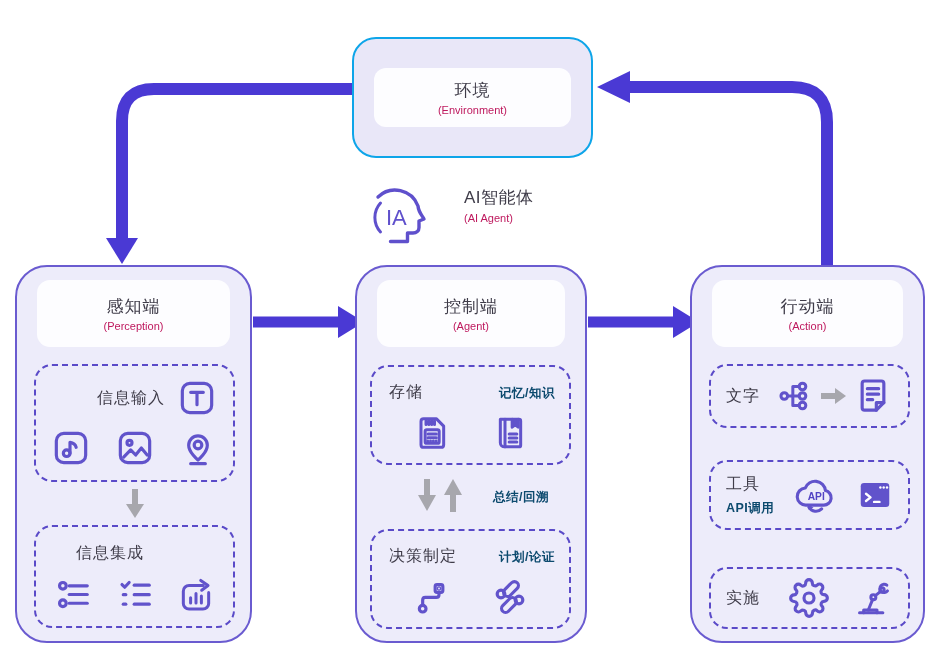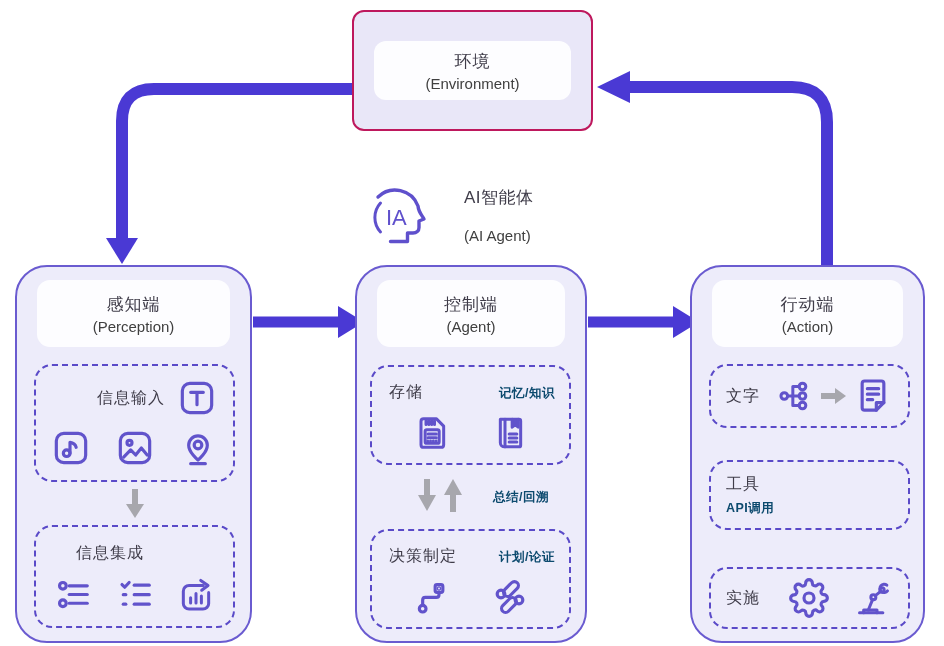--- a/index.html
+++ b/index.html
@@ -5,31 +5,31 @@
   html,body{margin:0;padding:0;background:#fff;}
   .canvas{position:relative;width:944px;height:646px;background:#ffffff;
     font-family:"Liberation Sans",sans-serif;overflow:hidden;}
   .abs{position:absolute;}
   svg{display:block;}
 
   
   .connectors{position:absolute;left:0;top:0;pointer-events:none;}
 
   
-  .env-box{left:352px;top:10px;width:241px;height:121px;background:#e9e7f8;
-    border:2px solid #be185d;border-radius:12px;box-sizing:border-box;}
+  .env-box{left:352px;top:37px;width:241px;height:121px;background:#e9e7f8;
+    border:2px solid #0ea5e9;border-radius:24px;box-sizing:border-box;}
   .env-inner{position:absolute;left:20px;right:20px;top:29px;bottom:29px;background:#fdfdff;
     border-radius:12px;display:flex;flex-direction:column;align-items:center;justify-content:center;gap:2px;}
 
   .cn-title{font-size:17px;color:#3f3c49;letter-spacing:1px;}
-  .en-title{font-size:15px;color:#404040;}
+  .en-title{font-size:11px;color:#be185d;}
 
   
   .agent-head{left:356px;top:174px;}
-  .agent-text{left:464px;top:186px;display:flex;flex-direction:column;gap:18px;}
+  .agent-text{left:464px;top:186px;display:flex;flex-direction:column;gap:3px;}
   .agent-text .cn-title{letter-spacing:.5px;}
 
   
   .column{top:265px;height:378px;background:#edecfa;border:2px solid #6a5bd0;
     border-radius:32px;box-sizing:border-box;}
   .col-perception{left:15px;width:237px;}
   .col-brain{left:355px;width:232px;text-align:center;}
   .col-action{left:690px;width:235px;}
   .col-header{position:absolute;left:20px;right:20px;top:13px;height:67px;background:#fdfdff;
     border-radius:13px;display:flex;flex-direction:column;align-items:center;justify-content:center;gap:2px;}
@@ -284,20 +284,40 @@
           </svg>
         </span>
       </div>
     </div>
 
     <div class="dashed abs a-sec a-tools">
       <div class="tools-labels">
         <span class="cn-label">工具</span>
         <span class="tag">API调用</span>
       </div>
+      <div class="a-icons" style="gap:18px;">
+        <span>
+          <svg width="48" height="44" viewBox="0 0 26 24" fill="none" stroke="#6153cb" stroke-width="1.7" stroke-linecap="round" stroke-linejoin="round">
+            <path d="M8.2 17.5h9.6a4 4 0 0 0 .9-7.9 5.7 5.7 0 0 0-11-1.4A4.5 4.5 0 0 0 8.2 17.5z"></path>
+            <path d="M16.6 19.6a4.4 4.4 0 0 1-6.9-.9"></path>
+            <polygon points="9.1,16.8 9.5,20 12.2,19 " fill="#6153cb" stroke="none"></polygon>
+            <text x="9" y="14.6" font-size="5.6" font-weight="bold" fill="#5243c4" stroke="none" font-family="Liberation Sans, sans-serif">API</text>
+          </svg>
+        </span>
+        <span>
+          <svg width="36" height="34" viewBox="0 0 24 22">
+            <rect x="2.5" y="3" width="19" height="16" rx="2.2" fill="#6153cb"></rect>
+            <circle cx="15.6" cy="6" r="0.8" fill="#fff"></circle>
+              <circle cx="17.8" cy="6" r="0.8" fill="#fff"></circle>
+              <circle cx="20" cy="6" r="0.8" fill="#fff"></circle>
+            <path d="M6 10.2l3 2.4-3 2.4" fill="none" stroke="#fff" stroke-width="1.6" stroke-linecap="round" stroke-linejoin="round"></path>
+            <path d="M11.4 15.6h3.6" stroke="#fff" stroke-width="1.6" stroke-linecap="round"></path>
+          </svg>
+        </span>
+      </div>
     </div>
 
     <div class="dashed abs a-sec a-impl">
       <span class="cn-label">实施</span>
       <div class="a-icons" style="gap:22px;">
         <span>
           <svg width="40" height="40" viewBox="0 0 24 24" fill="none" stroke="#6153cb" stroke-width="1.9" stroke-linecap="round" stroke-linejoin="round">
             <circle cx="12" cy="12" r="3"></circle>
             <path d="M19.4 15a1.65 1.65 0 0 0 .33 1.82l.06.06a2 2 0 0 1 0 2.83 2 2 0 0 1-2.83 0l-.06-.06a1.65 1.65 0 0 0-1.82-.33 1.65 1.65 0 0 0-1 1.51V21a2 2 0 0 1-2 2 2 2 0 0 1-2-2v-.09A1.65 1.65 0 0 0 9 19.4a1.65 1.65 0 0 0-1.82.33l-.06.06a2 2 0 0 1-2.83 0 2 2 0 0 1 0-2.83l.06-.06a1.65 1.65 0 0 0 .33-1.82 1.65 1.65 0 0 0-1.51-1H3a2 2 0 0 1-2-2 2 2 0 0 1 2-2h.09A1.65 1.65 0 0 0 4.6 9a1.65 1.65 0 0 0-.33-1.82l-.06-.06a2 2 0 0 1 0-2.83 2 2 0 0 1 2.83 0l.06.06a1.65 1.65 0 0 0 1.82.33H9a1.65 1.65 0 0 0 1-1.51V3a2 2 0 0 1 2-2 2 2 0 0 1 2 2v.09a1.65 1.65 0 0 0 1 1.51 1.65 1.65 0 0 0 1.82-.33l.06-.06a2 2 0 0 1 2.83 0 2 2 0 0 1 0 2.83l-.06.06a1.65 1.65 0 0 0-.33 1.82V9a1.65 1.65 0 0 0 1.51 1H21a2 2 0 0 1 2 2 2 2 0 0 1-2 2h-.09a1.65 1.65 0 0 0-1.51 1z"></path>
           </svg>

